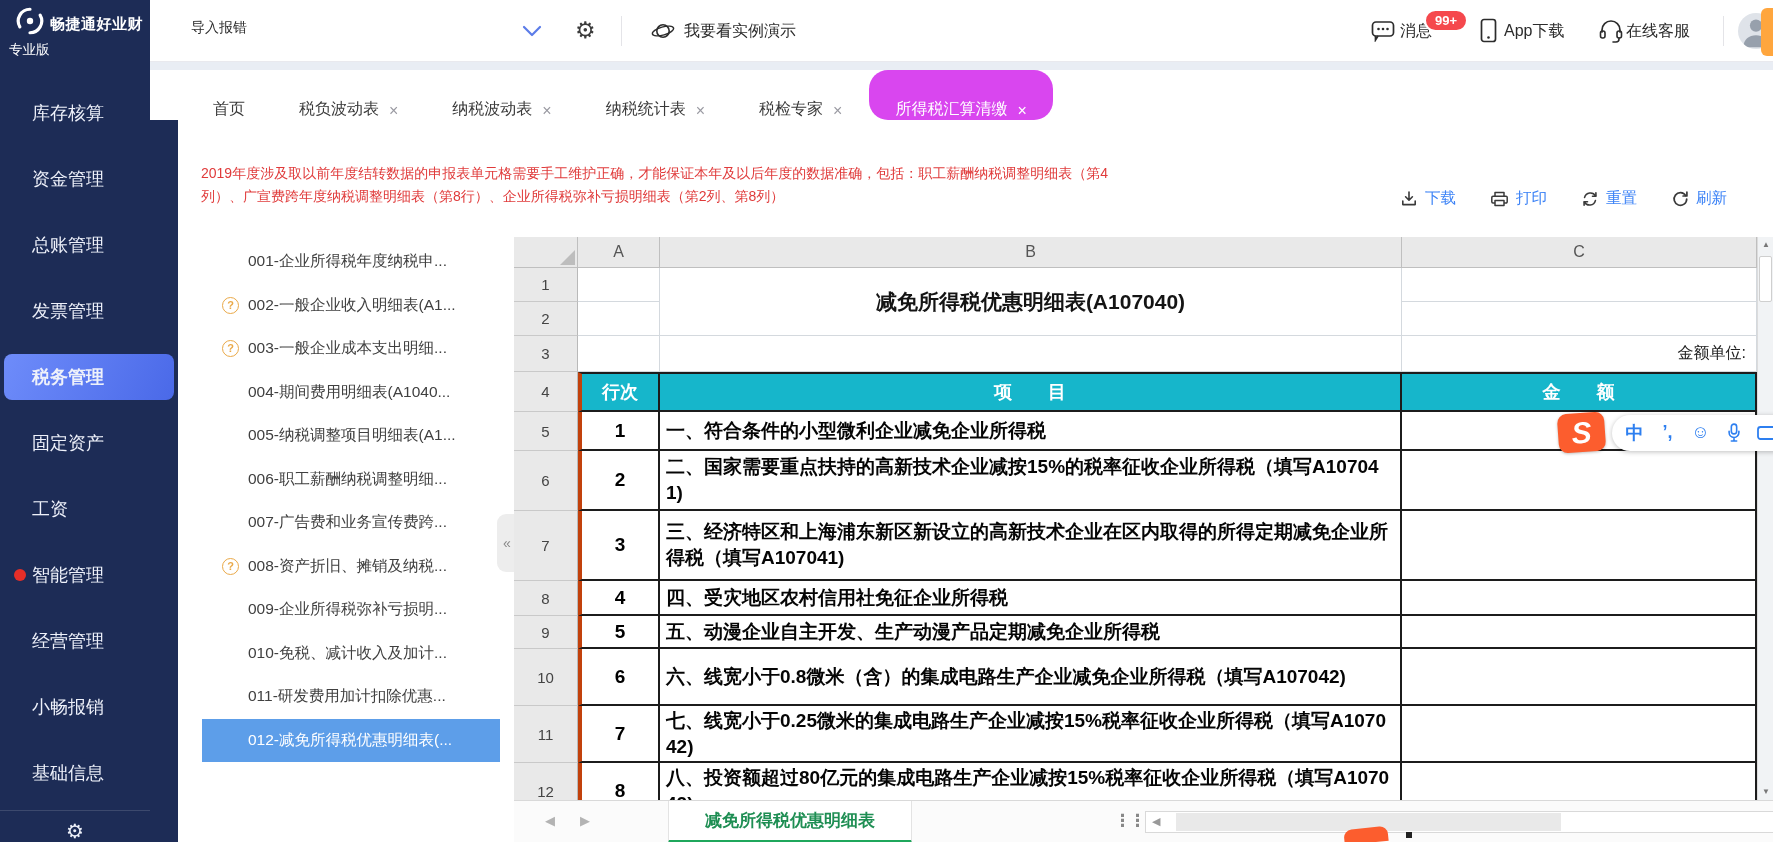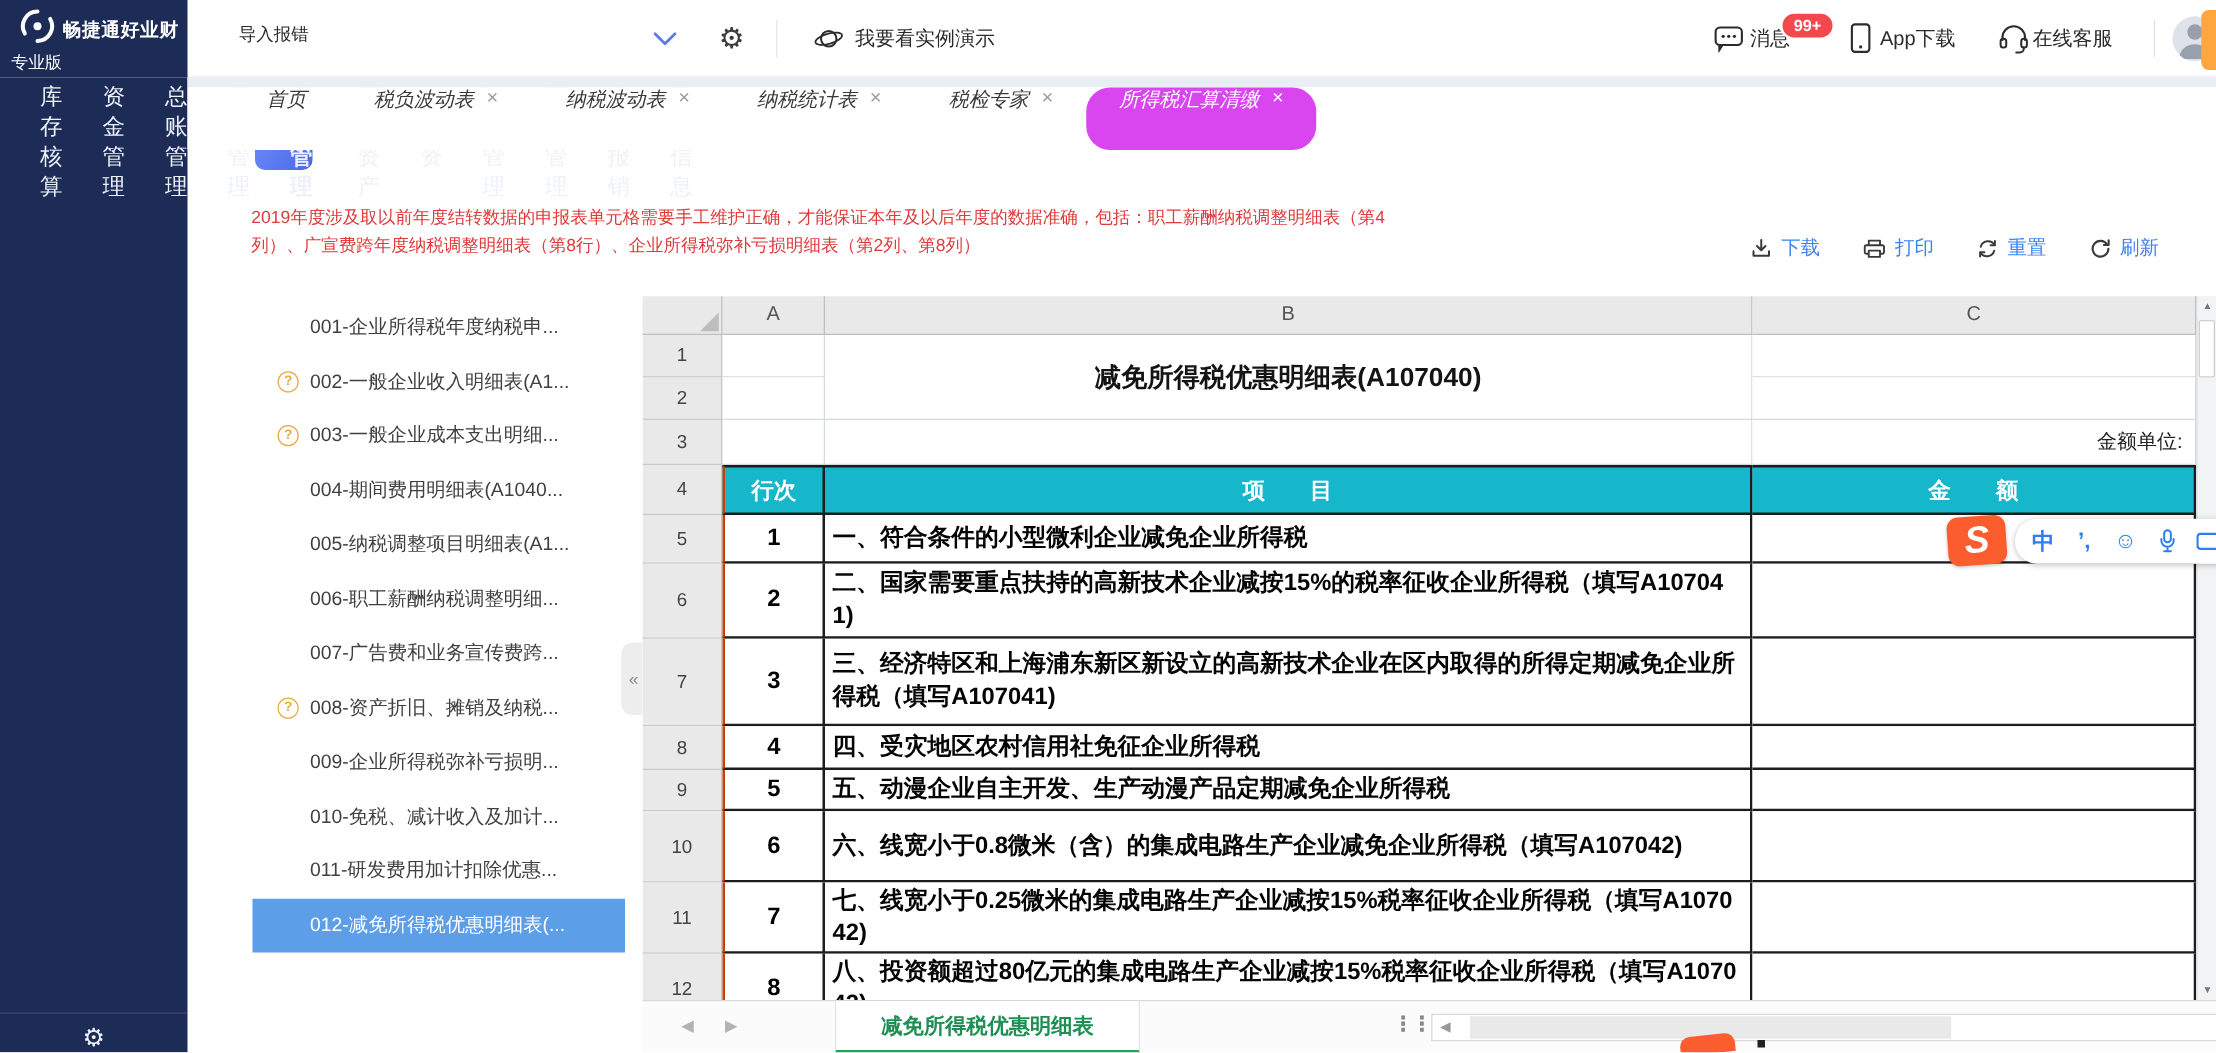--- a/index.html
+++ b/index.html
@@ -18,30 +18,30 @@
   .tb-div { position:absolute; top:16px; width:1px; height:30px; background:#e4e4e8; }
   .planet { position:absolute; left:650px; top:18px; }
   .demo-link { position:absolute; left:684px; top:21px; font-size:16px; color:#2b2b2b; }
   .tb-item { position:absolute; top:21px; font-size:16px; color:#2b2b2b; }
   .tb-icon { position:absolute; top:19px; }
   .badge { position:absolute; left:1424px; top:9px; background:#f5484d; color:#fff; font-size:13px; font-weight:bold; padding:2px 9px; border-radius:12px; border:2px solid #fff; }
   .avatar { position:absolute; left:1738px; top:13px; width:36px; height:36px; border-radius:50%; background:#dfe3e9; overflow:hidden; }
   .edge-strip { position:absolute; left:1761px; top:8px; width:12px; height:48px; background:#ffa63e; border-radius:6px 0 0 6px; z-index:40; }
 
   
-  .sidebar { position:absolute; left:0; top:62px; width:150px; height:780px; background:#1d2c56; padding-top:18px; display:flex; flex-direction:row; }
+  .sidebar { position:absolute; left:0; top:62px; width:178px; height:780px; background:#1d2c56; padding-top:18px; display:flex; flex-direction:column; }
   .sb-item { position:relative; height:46px; margin:10px 0; display:flex; align-items:center; padding-left:32px; color:#eef1fa; font-size:18px; cursor:pointer; }
   .sb-item.active { margin:10px 4px; border-radius:8px; padding-left:28px; background:linear-gradient(115deg,#6e8cfa 0%,#4a69e8 100%); font-weight:bold; }
   .sb-dot { position:absolute; left:14px; top:17px; width:12px; height:12px; border-radius:50%; background:#e62e28; }
   .sb-bottom { position:absolute; left:0; bottom:0; width:150px; height:32px; border-top:1px solid rgba(255,255,255,.14); text-align:center; color:#eef1fa; font-size:20px; line-height:40px; }
 
   
   .tab-strip { position:absolute; left:150px; top:62px; width:1623px; height:8px; background:#e9edf4; }
   .tabbar { position:absolute; left:150px; top:70px; width:1623px; height:50px; background:#fff; display:flex; align-items:stretch; padding-left:36px; }
-  .tab { display:flex; align-items:flex-start; gap:10px; padding:0 27px; font-size:16px; color:#3a3a3a; cursor:pointer;font-style:italic; }
+  .tab { display:flex; align-items:flex-end; gap:10px; padding:0 27px; font-size:16px; color:#3a3a3a; cursor:pointer; }
   .tab .x { color:#9a9aa2; font-size:16px; }
   .tab.active { background:#d946ef; color:#fff; padding:0 26px;border-radius:19px; }
   .tab.active .x { color:#fff; }
 
   
   .notice { position:absolute; left:201px; top:162px; width:1195px; font-size:14px; line-height:23px; color:#e03a3a; }
   .actions { position:absolute; left:1400px; top:188px; display:flex; gap:34px; }
   .action { display:flex; align-items:center; gap:7px; font-size:15.5px; color:#3b82f6; cursor:pointer; white-space:nowrap; }
 
   
@@ -62,21 +62,21 @@
   .c-b { width:742px; flex:none; }
   .c-c { width:355px; flex:none; }
   .grid-body { height:532px; overflow:hidden; }
   .grow { display:flex; }
   .rncell { background:#e9e9e9; border-right:1px solid #b9b9b9; border-bottom:1px solid #c9c9c9; color:#444; font-size:15px; display:flex; align-items:center; justify-content:center; }
   .lcell { background:#fff; border-right:1px solid #d4d9de; border-bottom:1px solid #d4d9de; }
   .stack { display:flex; flex-direction:column; }
   .title-cell { display:flex; align-items:center; justify-content:center; font-size:21px; font-weight:bold; color:#141414; }
   .unit-cell { display:flex; align-items:center; justify-content:flex-end; padding-right:10px; font-size:16px; color:#222; }
   .tcell { border-right:2px solid #1c1c1c; border-bottom:2px solid #1c1c1c; background:#fff; }
-  .tcell.c-a { border-left:2px solid #c2410c; }
+  .tcell.c-a { border-left:4px solid #c2410c; }
   .teal { background:#16b6cb !important; color:#fff; font-size:18px; font-weight:bold; display:flex; align-items:center; justify-content:center; border-top:2px solid #1c1c1c; }
   .ln { display:flex; align-items:center; justify-content:center; font-size:19px; font-weight:bold; color:#000; }
   .it { display:flex; align-items:center; padding:2px 6px; font-size:19px; font-weight:bold; color:#050505; line-height:26px; word-break:break-all; }
   .vscroll { position:absolute; left:1757px; top:237px; width:16px; height:563px; background:#f1f3f5; border-left:1px solid #dcdcdc; }
   .vs-arrow { position:absolute; left:0; width:16px; height:16px; background:#f1f3f5; color:#777; font-size:8px; text-align:center; line-height:16px; }
   .vs-thumb { position:absolute; left:1px; top:19px; width:13px; height:46px; background:#fff; border:1px solid #cfcfcf; border-radius:2px; }
 
   
   .sheetbar { position:absolute; left:514px; top:800px; width:1259px; height:42px; background:#fbfbfb; border-top:1px solid #d9d9d9; }
   .nav-arrow { position:absolute; top:12px; color:#b3b3b3; font-size:13px; cursor:pointer; }

